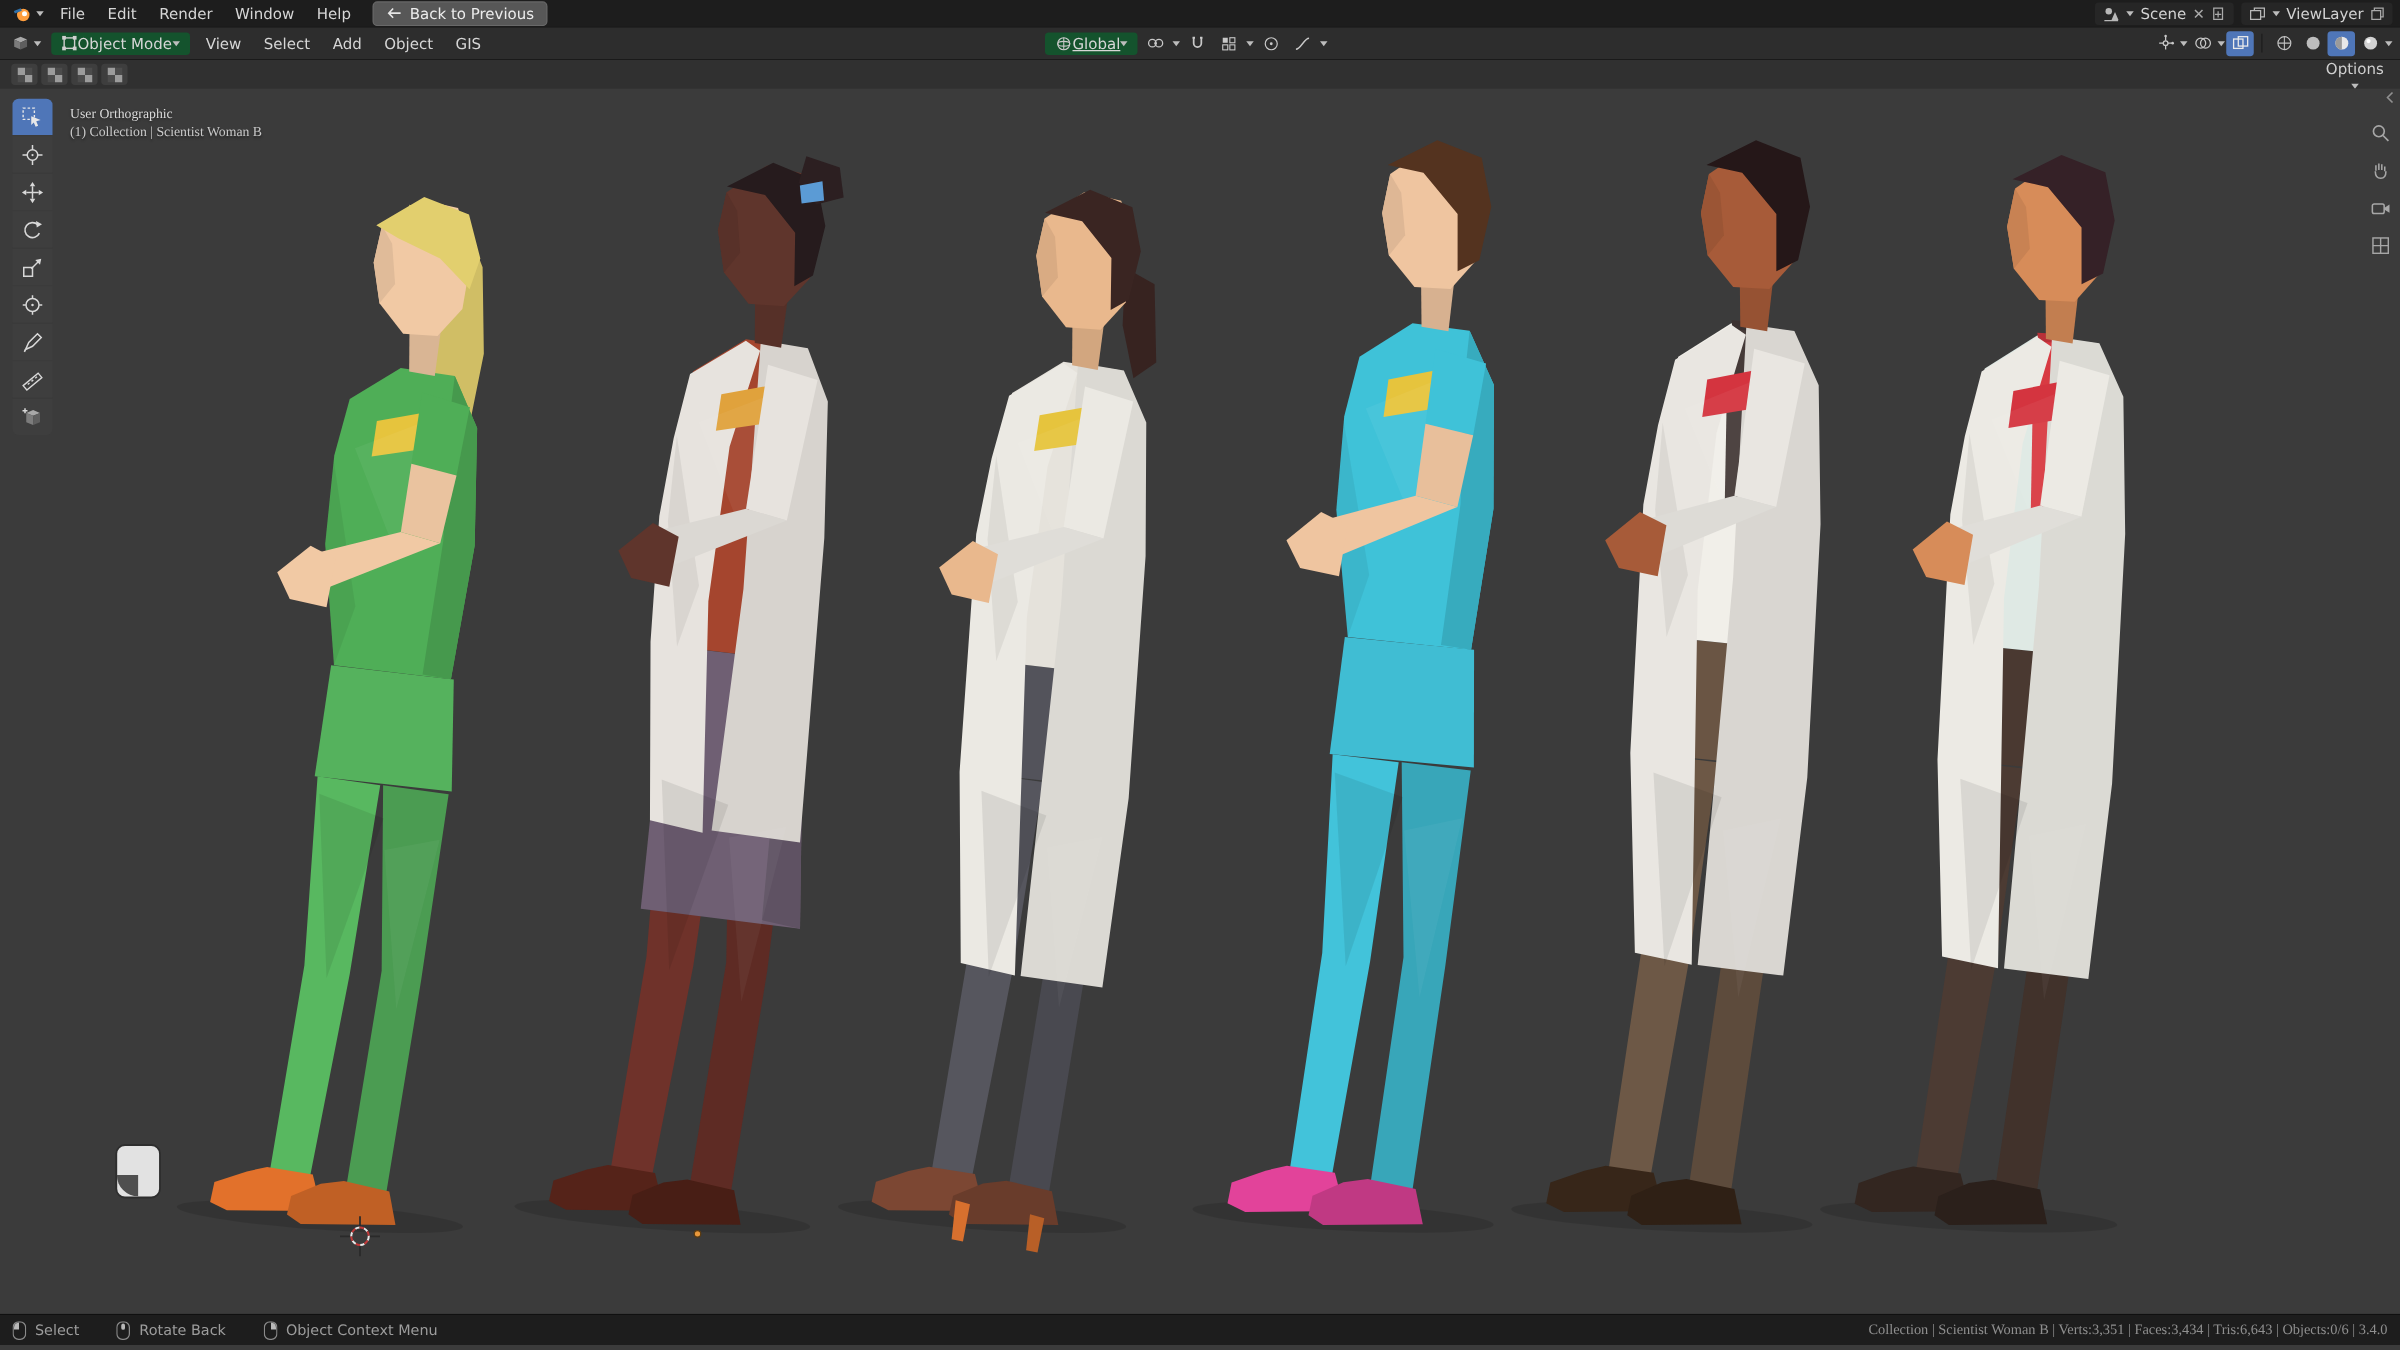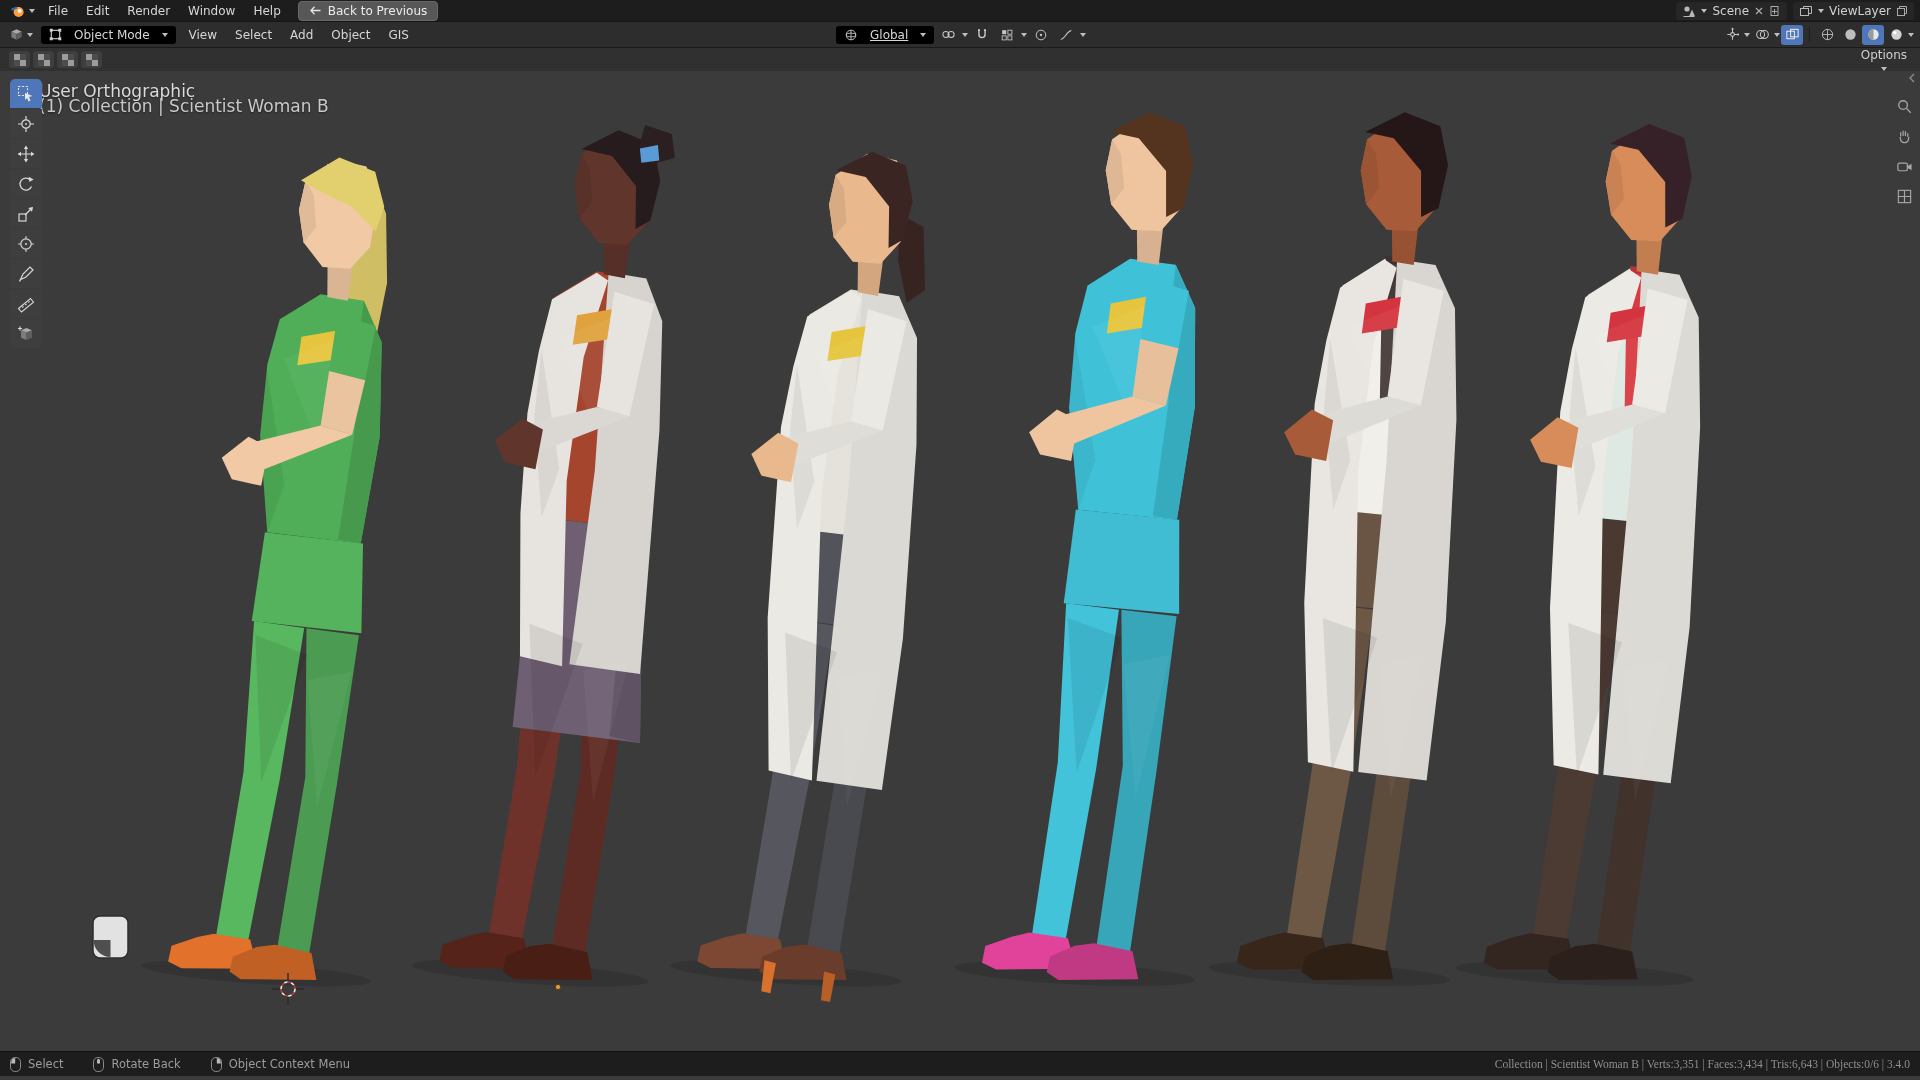--- a/index.html
+++ b/index.html
@@ -16,40 +16,40 @@
   #app-icon { display:flex; align-items:center; gap:3px; padding:0 4px; }
   #back-btn { display:flex; align-items:center; gap:6px; background:#575757; border:1px solid #686868;
     border-radius:4px; padding:2px 10px 2px; margin-left:8px; color:#ececec; }
   .tb-right { margin-left:auto; display:flex; align-items:center; gap:6px; }
   .field { display:flex; align-items:center; gap:5px; background:#262626; border-radius:3px; padding:2px 6px; }
   .caret { width:0; height:0; border-left:3.5px solid transparent; border-right:3.5px solid transparent;
     border-top:4px solid #bdbdbd; display:inline-block; }
   
   #header { height:26px; background:#2d2d2d; border-top:1px solid #161616; position:relative;
     display:flex; align-items:center; padding:0 5px; color:#d6d6d6; }
-  .dropdown { display:flex; align-items:center; gap:12px; background:#000000; border-radius:3px;
+  .dropdown { display:flex; align-items:center; gap:0; background:#14532d; border-radius:3px;
     padding:2px 8px; margin-right:4px; }
   .iconbtn { display:flex; align-items:center; justify-content:center; min-width:22px; height:20px;
     border-radius:3px; padding:0 1px; }
   .iconbtn.active { background:#4f76b8; }
   .header-center { position:absolute; left:836px; display:flex; align-items:center; gap:3px;text-decoration:underline; }
   .header-right { position:absolute; right:6px; display:flex; align-items:center; gap:1px; }
   .icon-divider { width:1px; height:15px; background:#1d1d1d; margin:0 5px; }
   
   #toolsettings { height:24px; background:#303030; border-top:1px solid #1a1a1a; display:flex;
     align-items:center; padding:0 9px; color:#cfcfcf; }
   .ts-left { display:flex; gap:3px; }
   .checker-btn { width:21px; height:17px; background:#3e3e3e; border-radius:3px; display:flex;
     align-items:center; justify-content:center; }
   #options-btn { margin-left:auto; display:flex; align-items:center; gap:5px; padding:2px 4px;flex-direction:column; }
   
   #viewport { position:relative; height:980px; background:#3b3b3b; overflow:hidden; }
   #characters-svg { position:absolute; left:0; top:0; }
-  #overlay-text { position:absolute; left:39px; top:13px; font-size:17px; line-height:15px;
-    color:#dadada; text-shadow:0 1px 2px rgba(0,0,0,.45); }
+  #overlay-text { position:absolute; left:56px; top:13px; font-size:11px; line-height:15px;
+    color:#dadada; text-shadow:0 1px 2px rgba(0,0,0,.45);font-family:Liberation Serif, serif; }
   #overlay-text .line2 { color:#c9c9c9;text-align:right; }
   #left-toolbar { position:absolute; left:10px; top:8px; display:flex; flex-direction:column; gap:1px; }
   .tool-btn { width:32px; height:29px; background:rgba(62,62,62,.95); display:flex; align-items:center;
     justify-content:center; }
   .tool-btn:first-child { border-radius:5px 5px 0 0; }
   .tool-btn:last-child { border-radius:0 0 5px 5px; }
   .tool-btn.active { background:#4f76b8; }
   #right-controls { position:absolute; right:5px; top:24px; display:flex; flex-direction:column;
     gap:8px; align-items:center; }
   .rc-btn { width:22px; height:22px; display:flex; align-items:center; justify-content:center; opacity:.8; }

